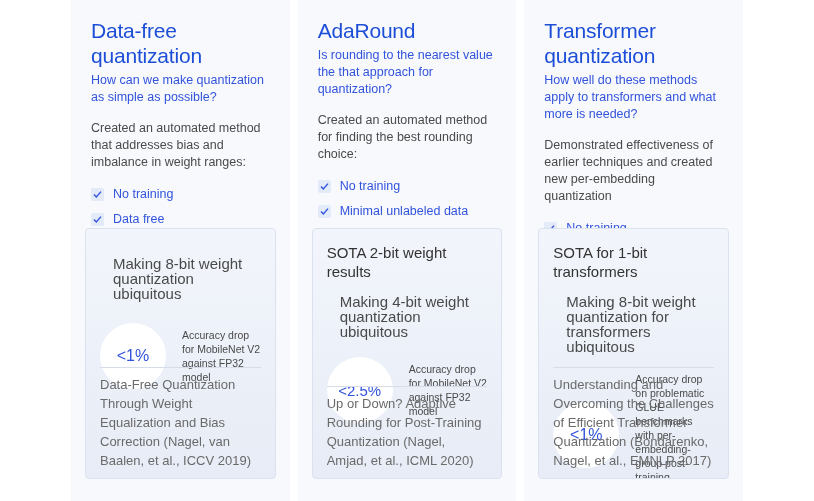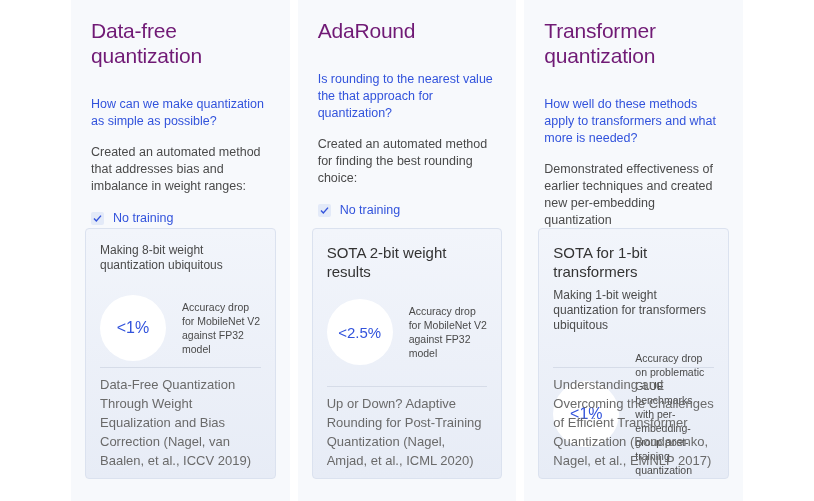--- a/index.html
+++ b/index.html
@@ -40,23 +40,23 @@
     box-sizing: border-box;
     border-left: 1px solid #ffffff;
     border-right: 1px solid #ffffff;
   }
   .col + .col {
     margin-left: 6px;
   }
   .col-title {
     font-size: 21px;
     line-height: 25px;
-    color: #701a75;
+    color: #1d4ed8;
     font-weight: normal;
-    margin: 0 0 28px 0;
+    margin: 0 0 4px 0;
     letter-spacing: -0.2px;
   }
   .col-question {
     font-size: 12.5px;
     line-height: 17px;
     color: #3253dc;
     margin: 0 0 14px 0;
     font-weight: normal;
   }
   .col-desc {
@@ -109,24 +109,24 @@
     overflow: hidden;
   }
   .card-title {
     font-size: 15px;
     line-height: 19px;
     color: #333333;
     margin: 0 0 7px 0;
     font-weight: normal;
   }
   .card-sub {
-    font-size: 12px;
+    font-size: 15px;
     line-height: 15px;
     color: #4a4a4a;
-    margin: 0;
+    margin: 13px;
   }
   .stat-row {
     display: flex;
     align-items: center;
     margin-top: 18px;
   }
   .stat-circle {
     width: 66px;
     height: 66px;
     flex: 0 0 66px;
@@ -220,20 +220,21 @@
             <svg width="9" height="9" viewBox="0 0 9 9">
                 <polyline points="1,4.6 3.3,7 8,1.6" fill="none" stroke="#3253dc" stroke-width="1.4"></polyline>
               </svg>
           </span>
           <span class="bullet-label">Minimal unlabeled data</span>
         </li>
       </ul>
 
       <div class="card">
         <h3 class="card-title">SOTA 2-bit weight results</h3>
+        <p class="card-sub">Making 4-bit weight quantization ubiquitous</p>
         <div class="stat-row">
           <div class="stat-circle small-text">&lt;2.5%</div>
           <div class="stat-text">Accuracy drop for MobileNet V2 against FP32 model</div>
         </div>
         <div class="citation">Up or Down? Adaptive Rounding for Post-Training Quantization (Nagel, Amjad, et al., ICML 2020)</div>
       </div>
     </div>
 
     <div class="col">
       <h2 class="col-title">Transformer quantization</h2>
@@ -253,21 +254,21 @@
             <svg width="9" height="9" viewBox="0 0 9 9">
                 <polyline points="1,4.6 3.3,7 8,1.6" fill="none" stroke="#3253dc" stroke-width="1.4"></polyline>
               </svg>
           </span>
           <span class="bullet-label">Minimal unlabeled data</span>
         </li>
       </ul>
 
       <div class="card">
         <h3 class="card-title">SOTA for 1-bit transformers</h3>
-        <p class="card-sub">Making 1-bit weight quantization for transformers ubiquitous</p>
+        <p class="card-sub">Making 8-bit weight quantization for transformers ubiquitous</p>
         <div class="stat-row">
           <div class="stat-circle">&lt;1%</div>
           <div class="stat-text">Accuracy drop on problematic GLUE benchmarks with per-embedding-group post-training quantization</div>
         </div>
         <div class="citation">Understanding and Overcoming the Challenges of Efficient Transformer Quantization (Bondarenko, Nagel, et al., EMNLP 2017)</div>
       </div>
     </div>
 
   </div>
 

